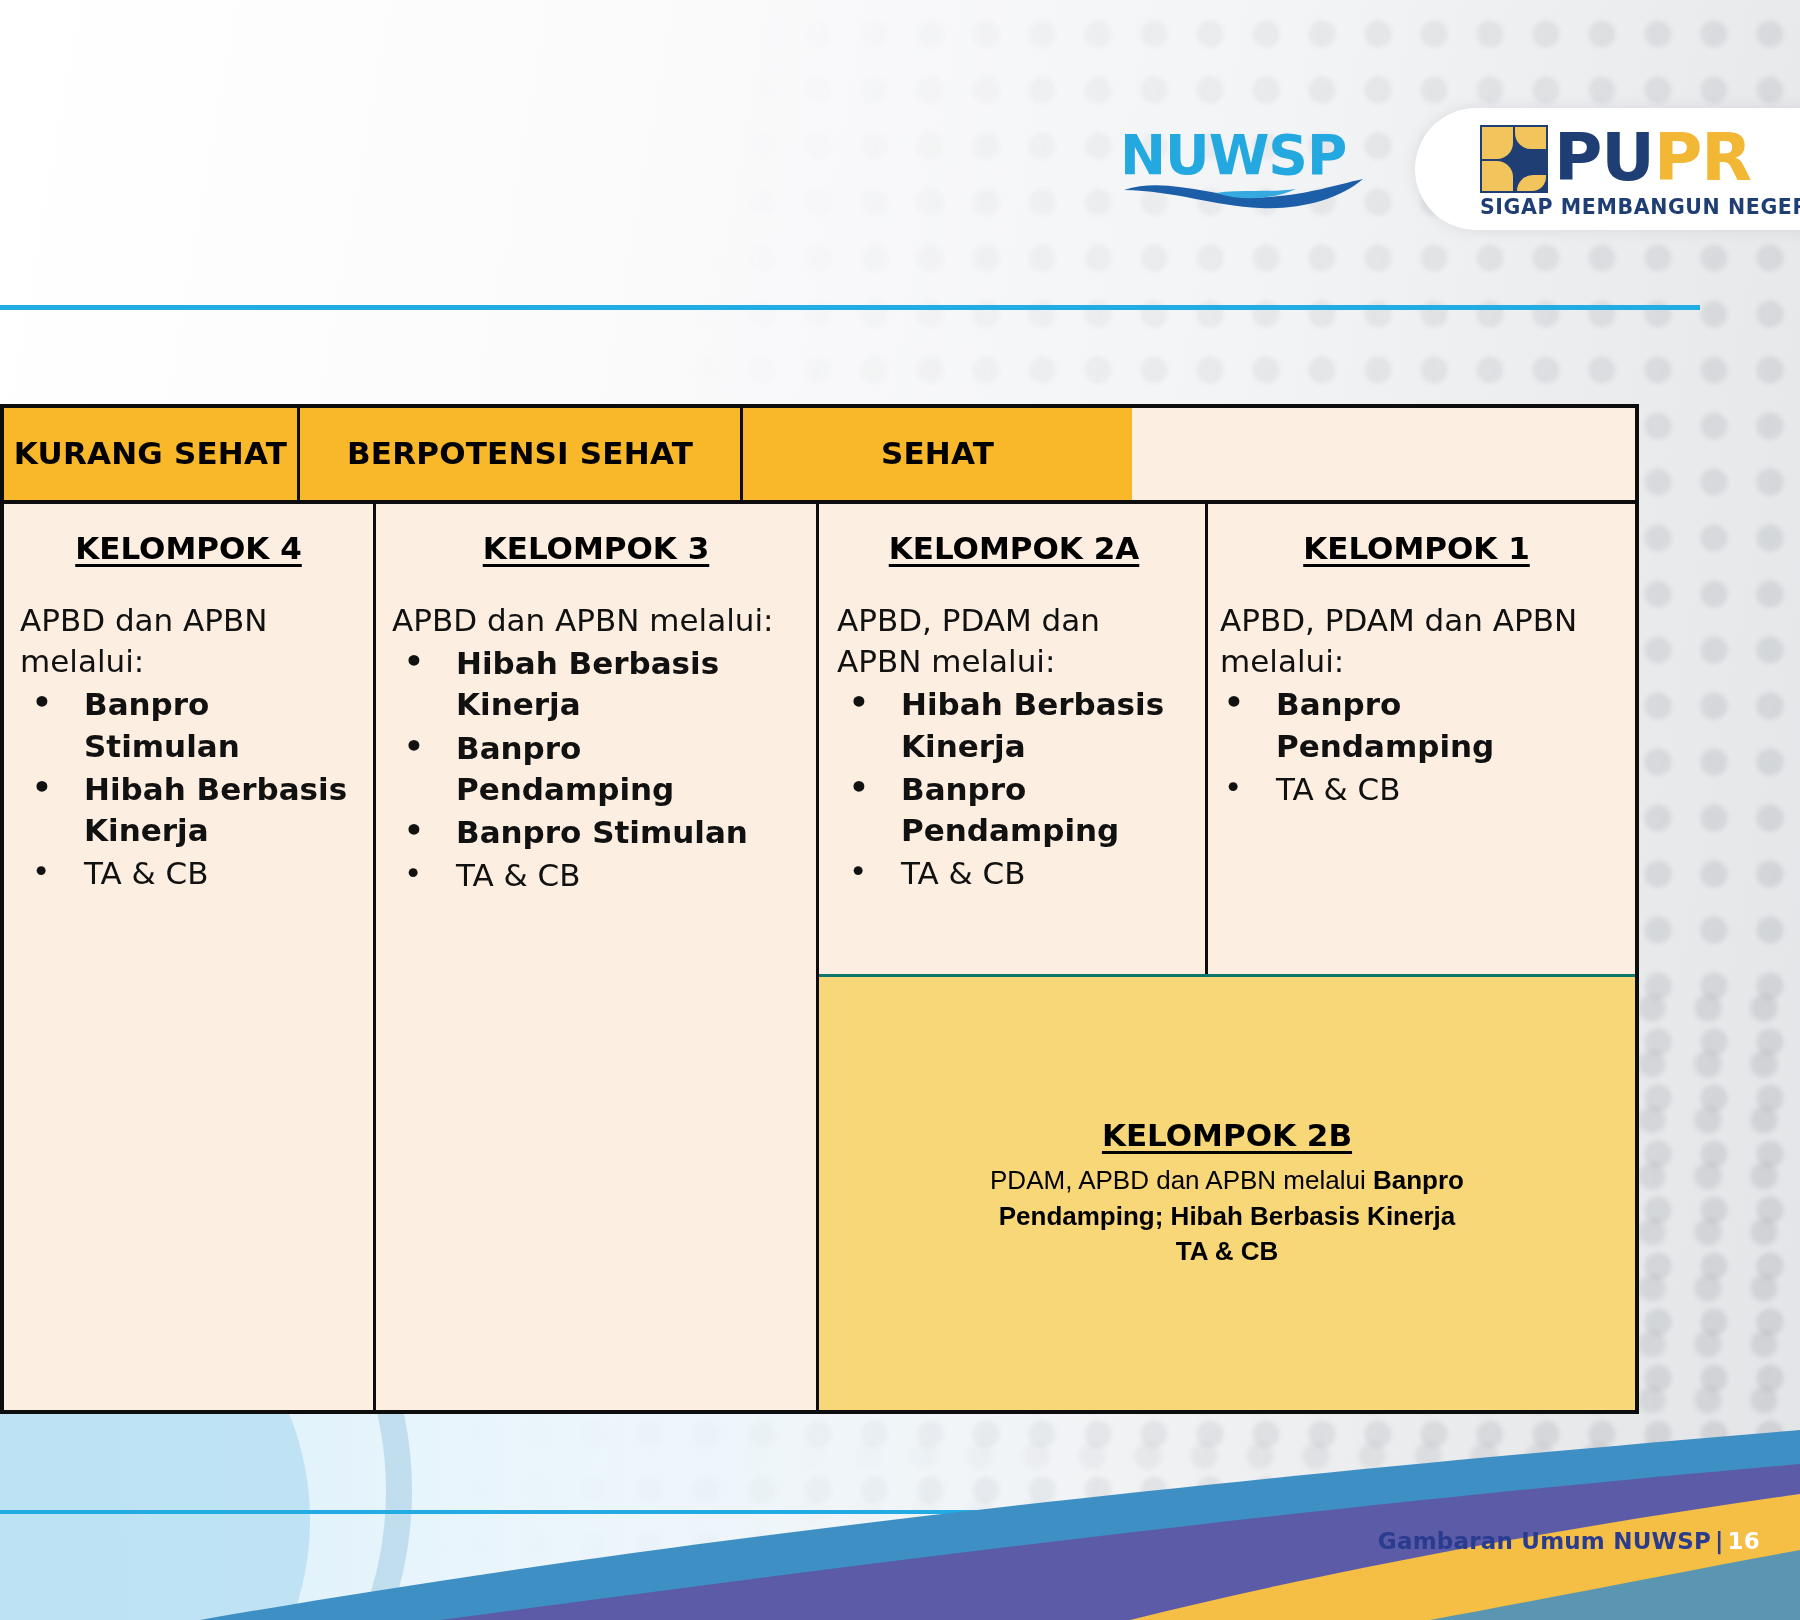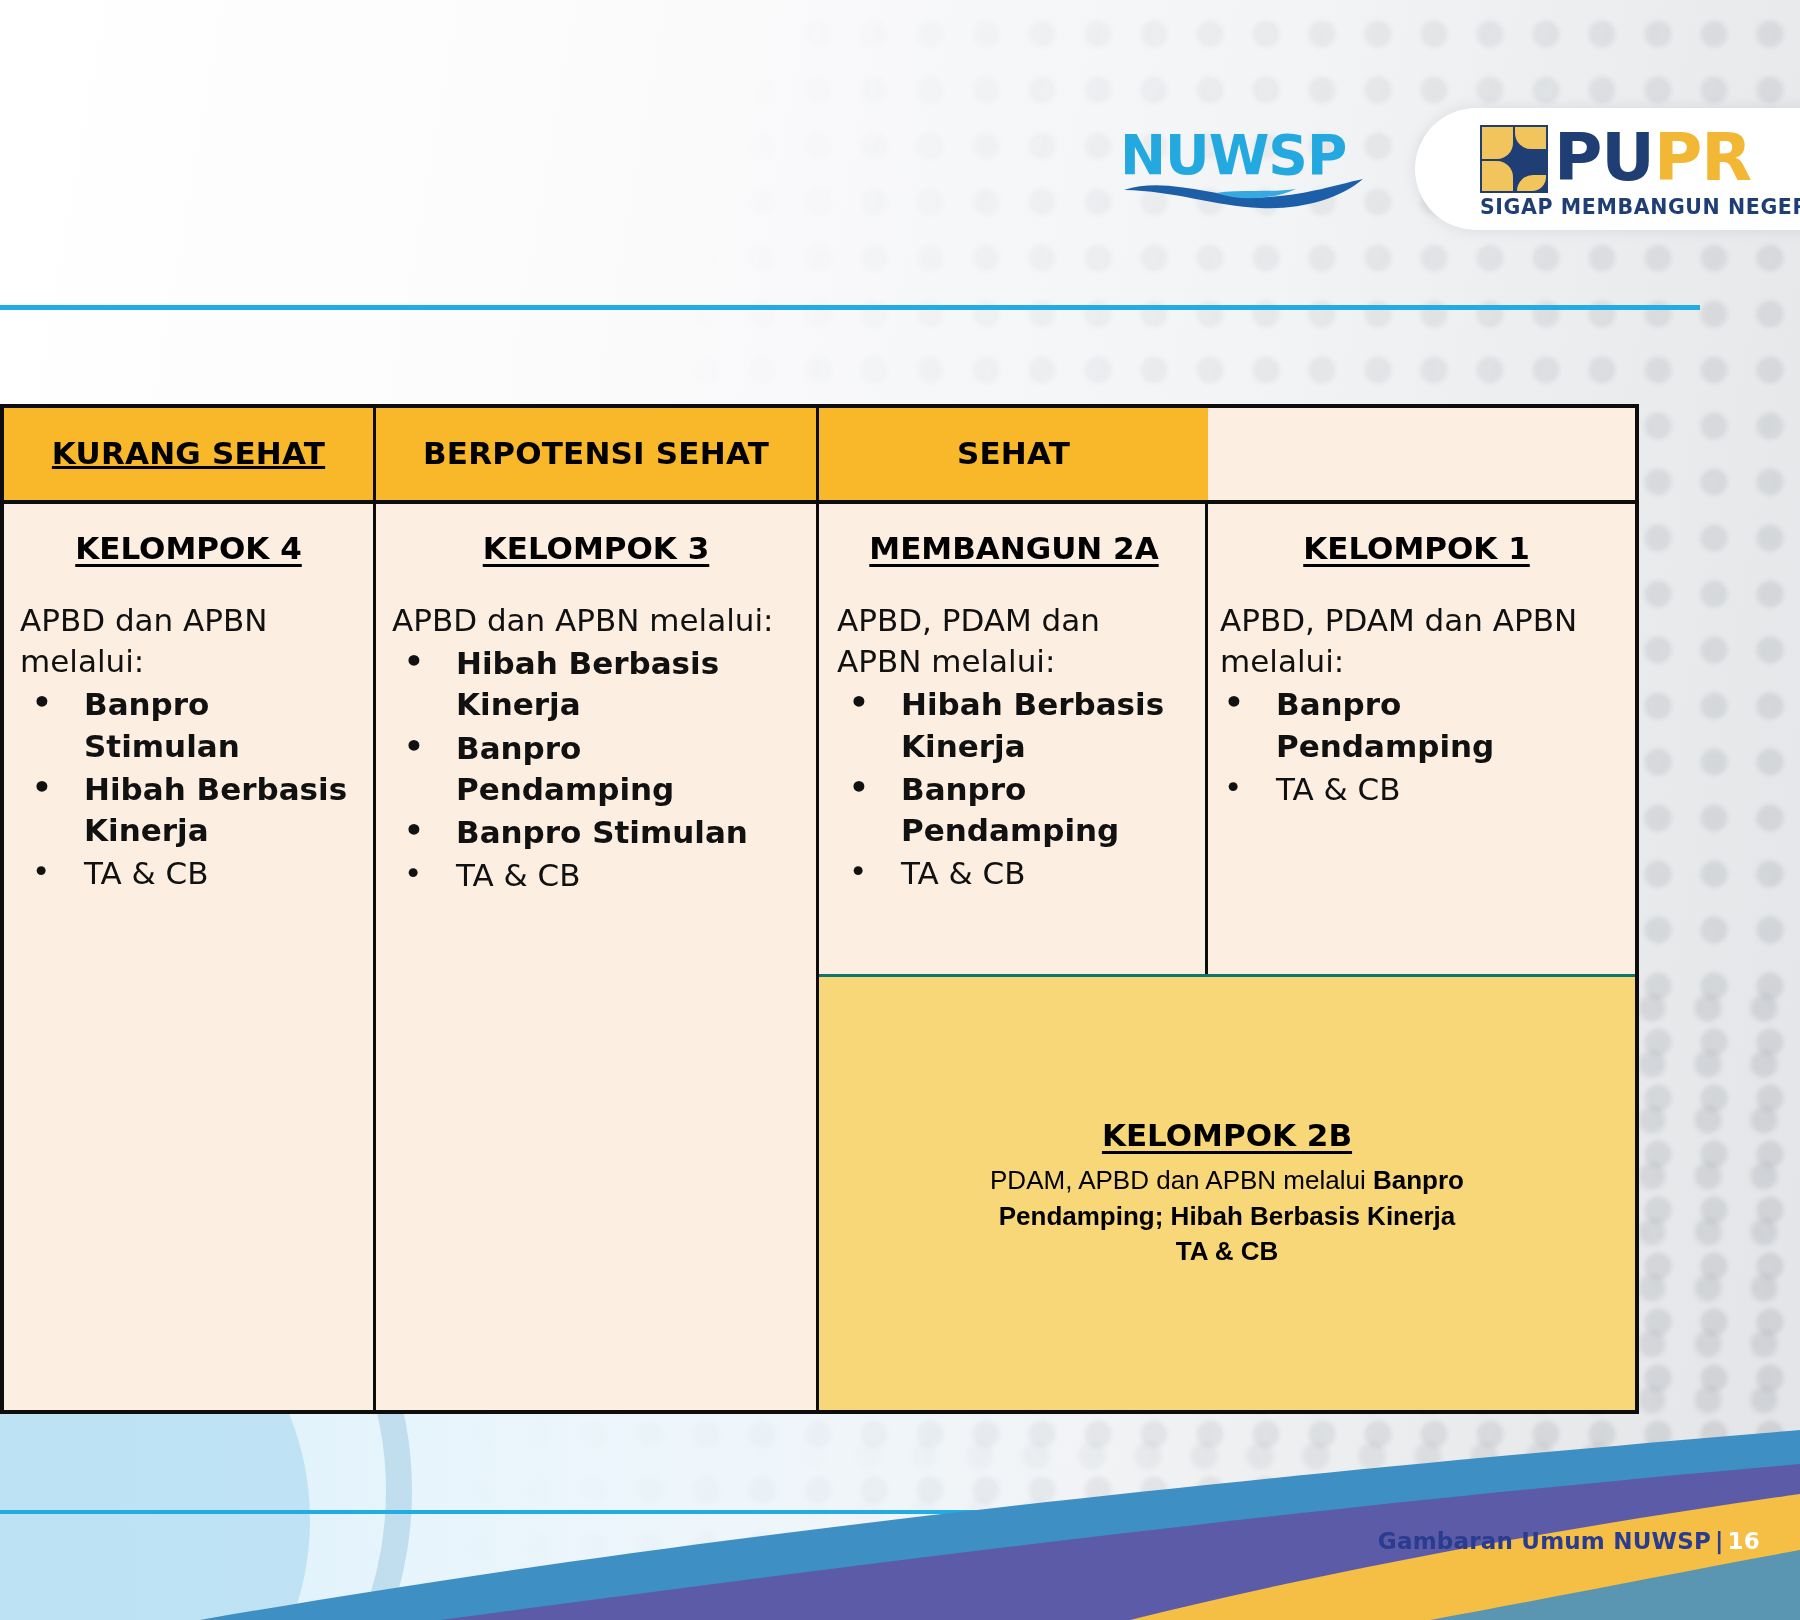--- a/index.html
+++ b/index.html
@@ -187,21 +187,21 @@
     font-family: "DejaVu Sans", sans-serif;
     font-weight: bold;
     font-size: 31px;
     line-height: 1.08;
     letter-spacing: .2px;
     box-sizing: border-box;
     border-right: 3px solid #0d0d0d;
     padding: 0 8px;
   }
   .th:last-child { border-right: none; }
-  .th.c1 { width: 372px; text-decoration: underline; }
+  .th.c1 { width: 296px; }
   .th.c2 { width: 443px; }
   .th.c3 { width: 389px; }
   .th.c4 { flex: 1; }
 
   .tbody {
     display: flex;
     height: 906px;
     box-sizing: border-box;
     border-radius: 13px;
   }
@@ -384,21 +384,21 @@
           <li class="b">Banpro Pendamping</li>
           <li class="b">Banpro Stimulan</li>
           <li>TA &amp; CB</li>
         </ul>
       </div>
 
       <div class="col right-pair">
         <div class="pair-top">
 
           <div class="col c3">
-            <div class="kel-title">MEMBANGUN 2A</div>
+            <div class="kel-title">KELOMPOK 2A</div>
             <p class="intro">APBD, PDAM dan APBN melalui:</p>
             <ul class="bullets">
               <li class="b">Hibah Berbasis Kinerja</li>
               <li class="b">Banpro Pendamping</li>
               <li>TA &amp; CB</li>
             </ul>
           </div>
 
           <div class="col c4">
             <div class="kel-title">KELOMPOK 1</div>

